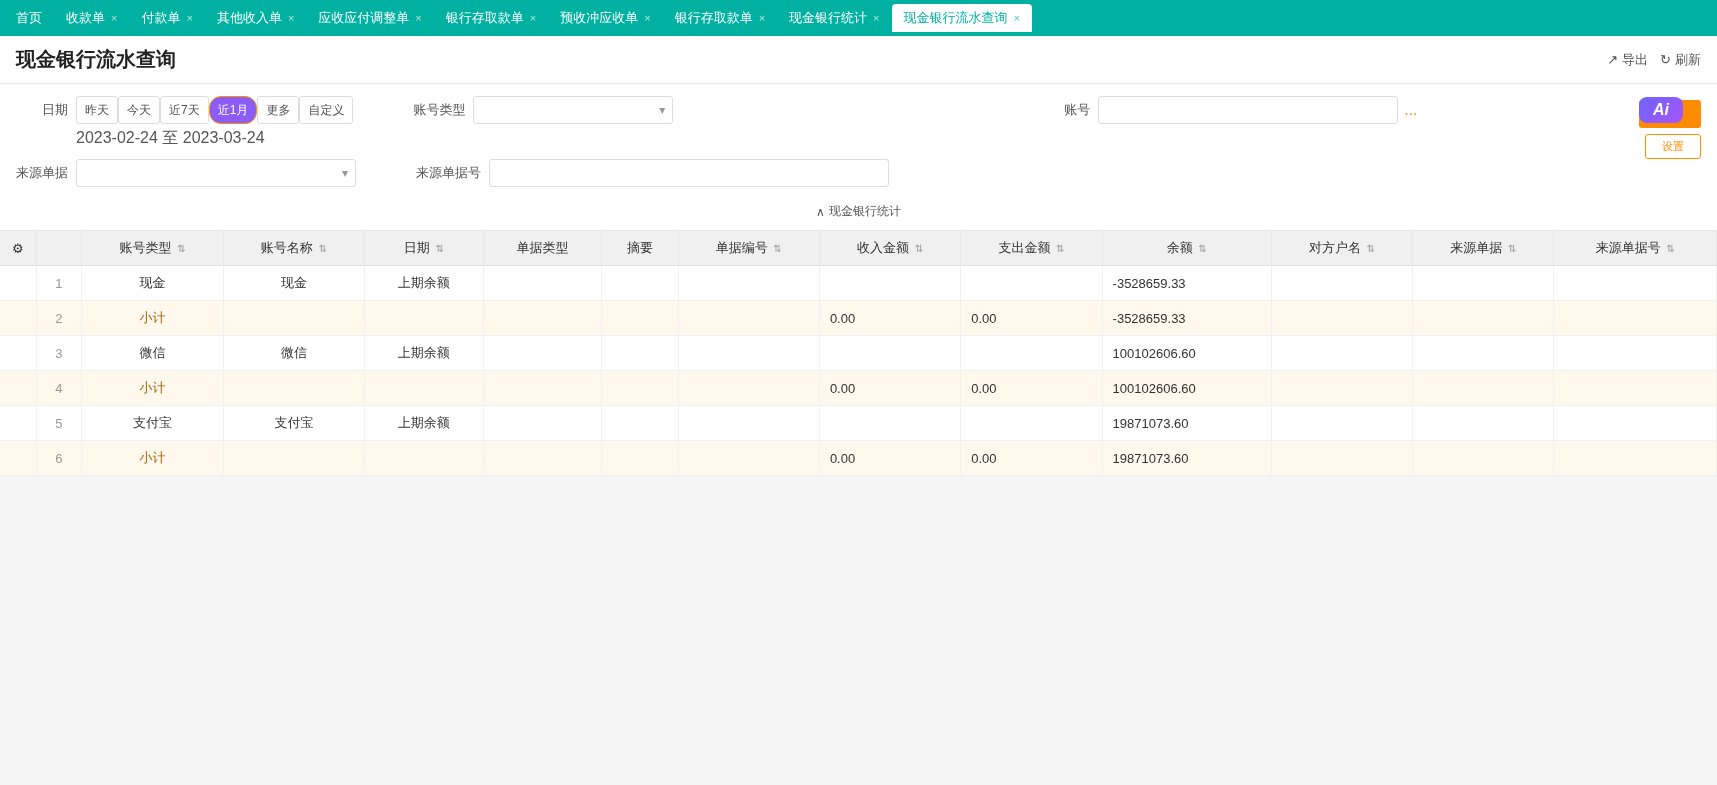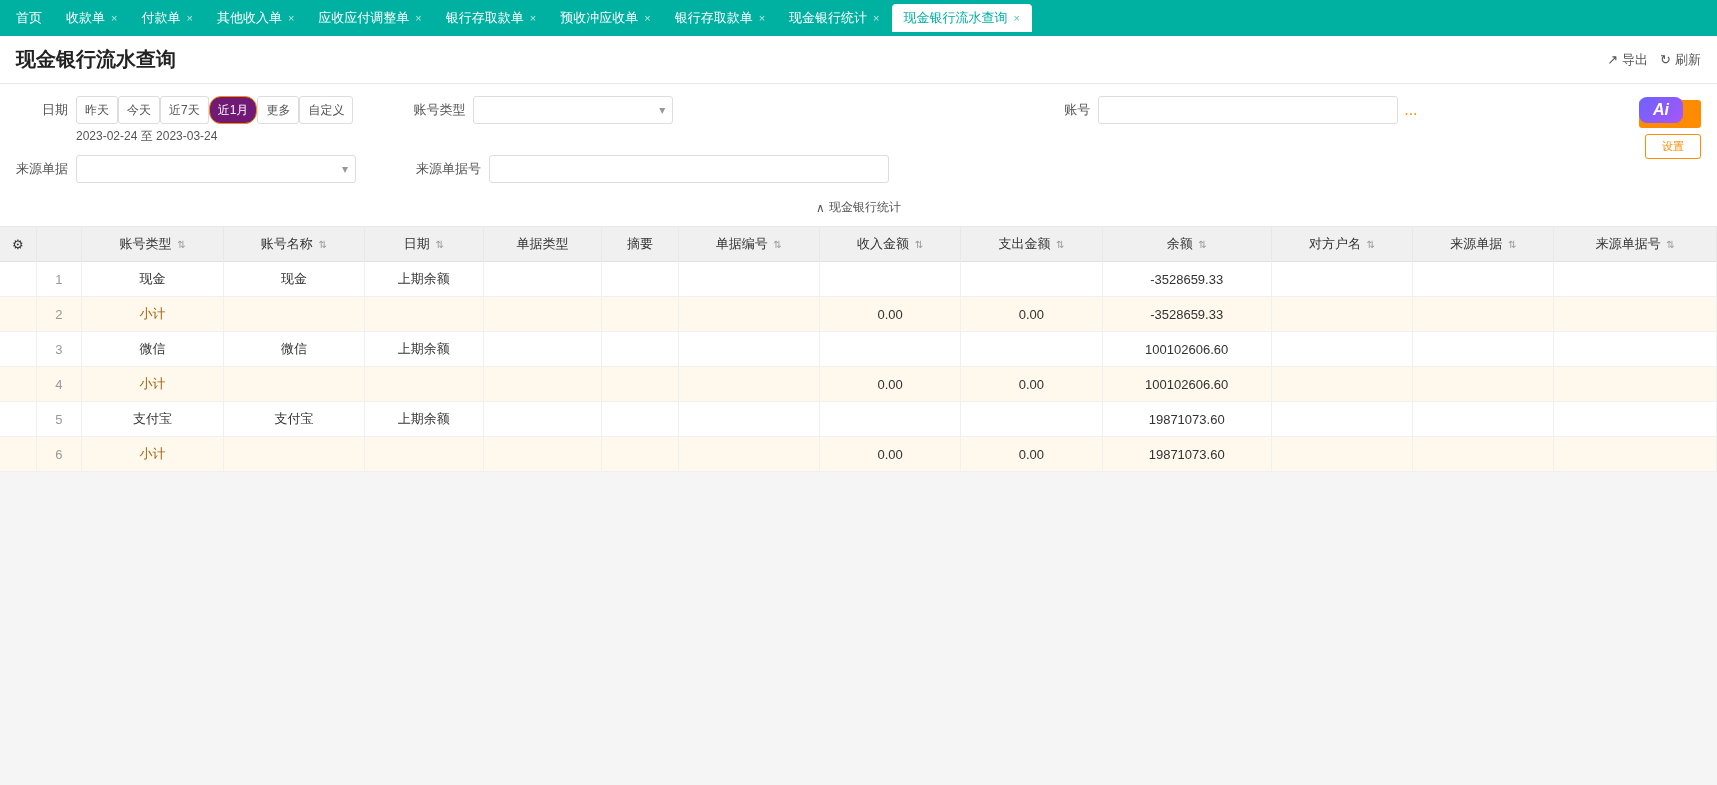--- a/index.html
+++ b/index.html
@@ -94,28 +94,28 @@
       padding: 2px 8px;
       border: 1px solid #ddd;
       border-radius: 3px;
       cursor: pointer;
       font-size: 12px;
       color: #555;
       background: #fff;
       line-height: 22px;
     }
     .date-btn.active {
-      background: #701a75;
+      background: #8b5cf6;
       color: #fff;
       border-color: #ff8c00;
       border-radius: 12px;
     }
     .date-range-text {
       color: #555;
-      font-size: 12px;
+      font-size: 16px;
       margin-top: 4px;
     }
     .filter-section-left {
       display: flex;
       flex-direction: column;
     }
     .filter-section-mid {
       flex: 1;
       display: flex;
       align-items: center;
@@ -244,21 +244,21 @@
       background: #fff8ec;
     }
     tbody td {
       padding: 8px 10px;
       text-align: center;
       color: #333;
       border-right: 1px solid #f0f0f0;
       white-space: nowrap;
     }
     tbody td.num-cell {
-      text-align: center;
+      text-align: left;
       color: #333;
     }
     tbody td.row-num {
       color: #999;
       text-align: center;
     }
     .subtotal-label {
       color: #a16207;
     }
 

